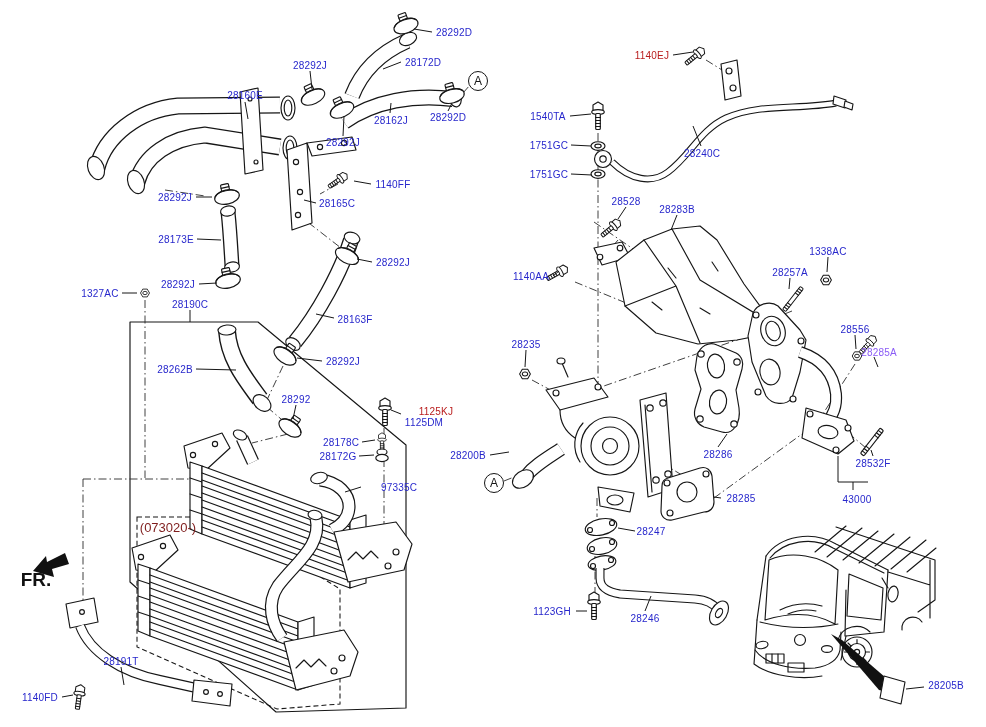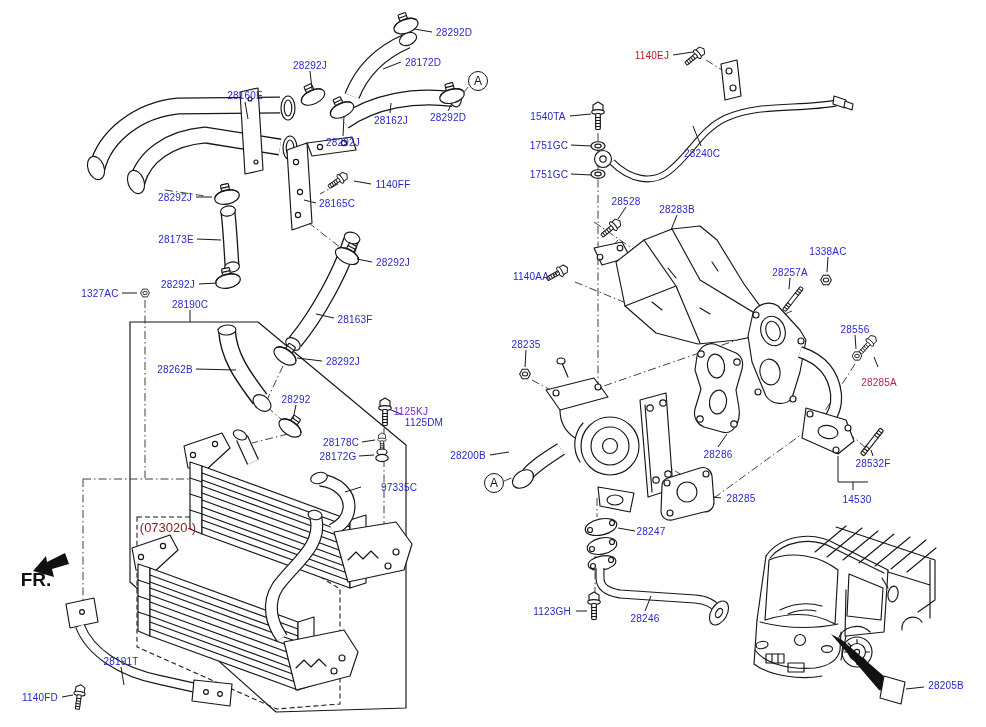--- a/index.html
+++ b/index.html
@@ -319,45 +319,45 @@
       <span class="plabel" style="left: 175px; top: 197px; color: rgb(39, 39, 204);">28292J</span>
       <span class="plabel" style="left: 176px; top: 239px; color: rgb(39, 39, 204);">28173E</span>
       <span class="plabel" style="left: 178px; top: 284px; color: rgb(39, 39, 204);">28292J</span>
       <span class="plabel" style="left: 100px; top: 293px; color: rgb(39, 39, 204);">1327AC</span>
       <span class="plabel" style="left: 190px; top: 304px; color: rgb(39, 39, 204);">28190C</span>
       <span class="plabel" style="left: 393px; top: 262px; color: rgb(39, 39, 204);">28292J</span>
       <span class="plabel" style="left: 355px; top: 319px; color: rgb(39, 39, 204);">28163F</span>
       <span class="plabel" style="left: 343px; top: 361px; color: rgb(39, 39, 204);">28292J</span>
       <span class="plabel" style="left: 175px; top: 369px; color: rgb(39, 39, 204);">28262B</span>
       <span class="plabel" style="left: 296px; top: 399px; color: rgb(39, 39, 204);">28292</span>
-      <span class="plabel" style="left: 411px; top: 411px; color: #6d28d9;">1125KJ</span>
+      <span class="plabel" style="left: 436px; top: 411px; color: #b91c1c;">1125KJ</span>
       <span class="plabel" style="left: 424px; top: 422px; color: rgb(39, 39, 204);">1125DM</span>
       <span class="plabel" style="left: 341px; top: 442px; color: rgb(39, 39, 204);">28178C</span>
       <span class="plabel" style="left: 338px; top: 456px; color: rgb(39, 39, 204);">28172G</span>
       <span class="plabel" style="left: 383px; top: 487px; color: rgb(39, 39, 204); margin-left: 16px;">97335C</span>
       <span class="plabel" style="left: 468px; top: 455px; color: rgb(39, 39, 204);">28200B</span>
       <span class="plabel" style="left: 121px; top: 661px; color: rgb(39, 39, 204);">28191T</span>
       <span class="plabel" style="left: 40px; top: 697px; color: rgb(39, 39, 204);">1140FD</span>
       <span class="plabel" style="left: 652px; top: 55px; color: #b91c1c;">1140EJ</span>
       <span class="plabel" style="left: 548px; top: 116px; color: rgb(39, 39, 204);">1540TA</span>
       <span class="plabel" style="left: 549px; top: 145px; color: rgb(39, 39, 204);">1751GC</span>
       <span class="plabel" style="left: 549px; top: 174px; color: rgb(39, 39, 204);">1751GC</span>
       <span class="plabel" style="left: 702px; top: 153px; color: rgb(39, 39, 204);">28240C</span>
       <span class="plabel" style="left: 626px; top: 201px; color: rgb(39, 39, 204);">28528</span>
       <span class="plabel" style="left: 677px; top: 209px; color: rgb(39, 39, 204);">28283B</span>
       <span class="plabel" style="left: 828px; top: 251px; color: rgb(39, 39, 204);">1338AC</span>
       <span class="plabel" style="left: 790px; top: 272px; color: rgb(39, 39, 204);">28257A</span>
       <span class="plabel" style="left: 531px; top: 276px; color: rgb(39, 39, 204);">1140AA</span>
       <span class="plabel" style="left: 526px; top: 344px; color: rgb(39, 39, 204);">28235</span>
       <span class="plabel" style="left: 855px; top: 329px; color: rgb(39, 39, 204);">28556</span>
-      <span class="plabel" style="left: 879px; top: 382px; color: #be185d;">28285A</span>
+      <span class="plabel" style="left: 879px; top: 352px; color: #8b5cf6;">28285A</span>
       <span class="plabel" style="left: 718px; top: 454px; color: rgb(39, 39, 204);">28286</span>
       <span class="plabel" style="left: 741px; top: 498px; color: rgb(39, 39, 204);">28285</span>
       <span class="plabel" style="left: 873px; top: 463px; color: rgb(39, 39, 204);">28532F</span>
-      <span class="plabel" style="left: 857px; top: 499px; color: rgb(39, 39, 204);">14530</span>
+      <span class="plabel" style="left: 857px; top: 499px; color: rgb(39, 39, 204);">43000</span>
       <span class="plabel" style="left: 651px; top: 531px; color: rgb(39, 39, 204);">28247</span>
       <span class="plabel" style="left: 552px; top: 611px; color: rgb(39, 39, 204);">1123GH</span>
       <span class="plabel" style="left: 645px; top: 618px; color: rgb(39, 39, 204);">28246</span>
       <span class="plabel" style="left: 946px; top: 685px; color: rgb(39, 39, 204);">28205B</span>
       <div class="callout" style="left: 478px; top: 81px;">A</div>
       <div class="callout" style="left: 494px; top: 483px;">A</div>
     </div>
 
 <span class="fr" style="left:36px;top:580px">FR.</span>
 

